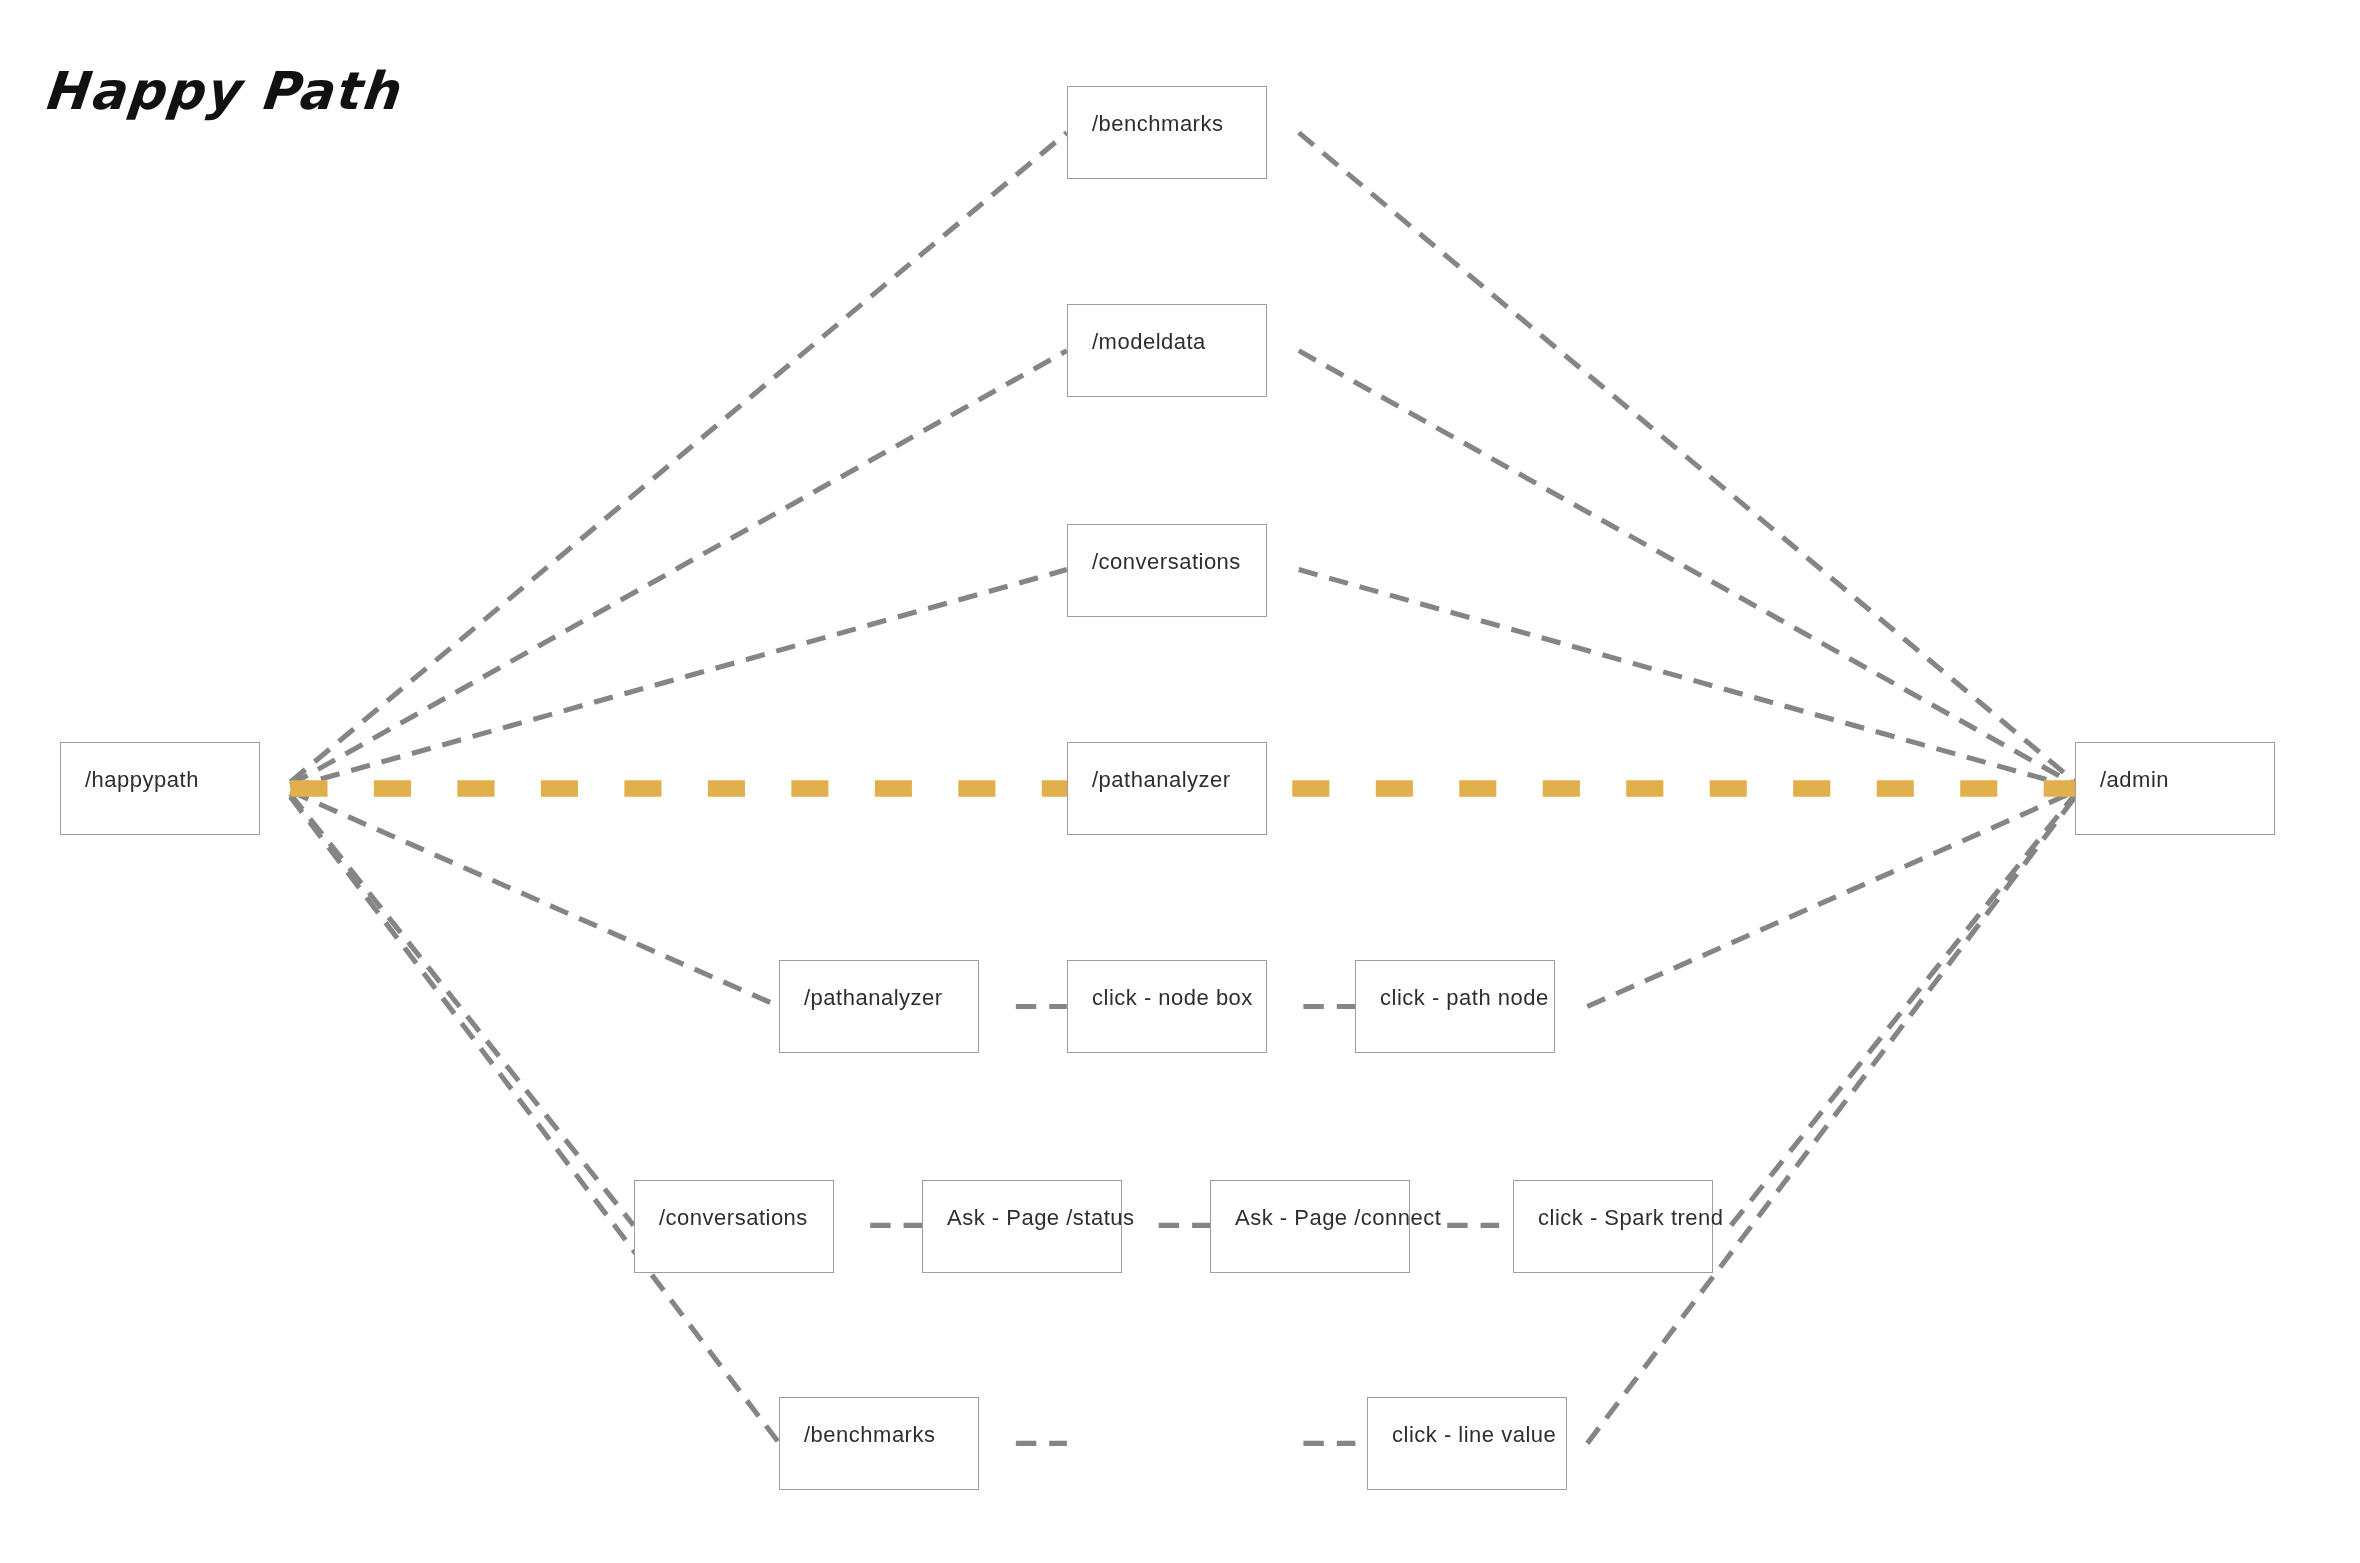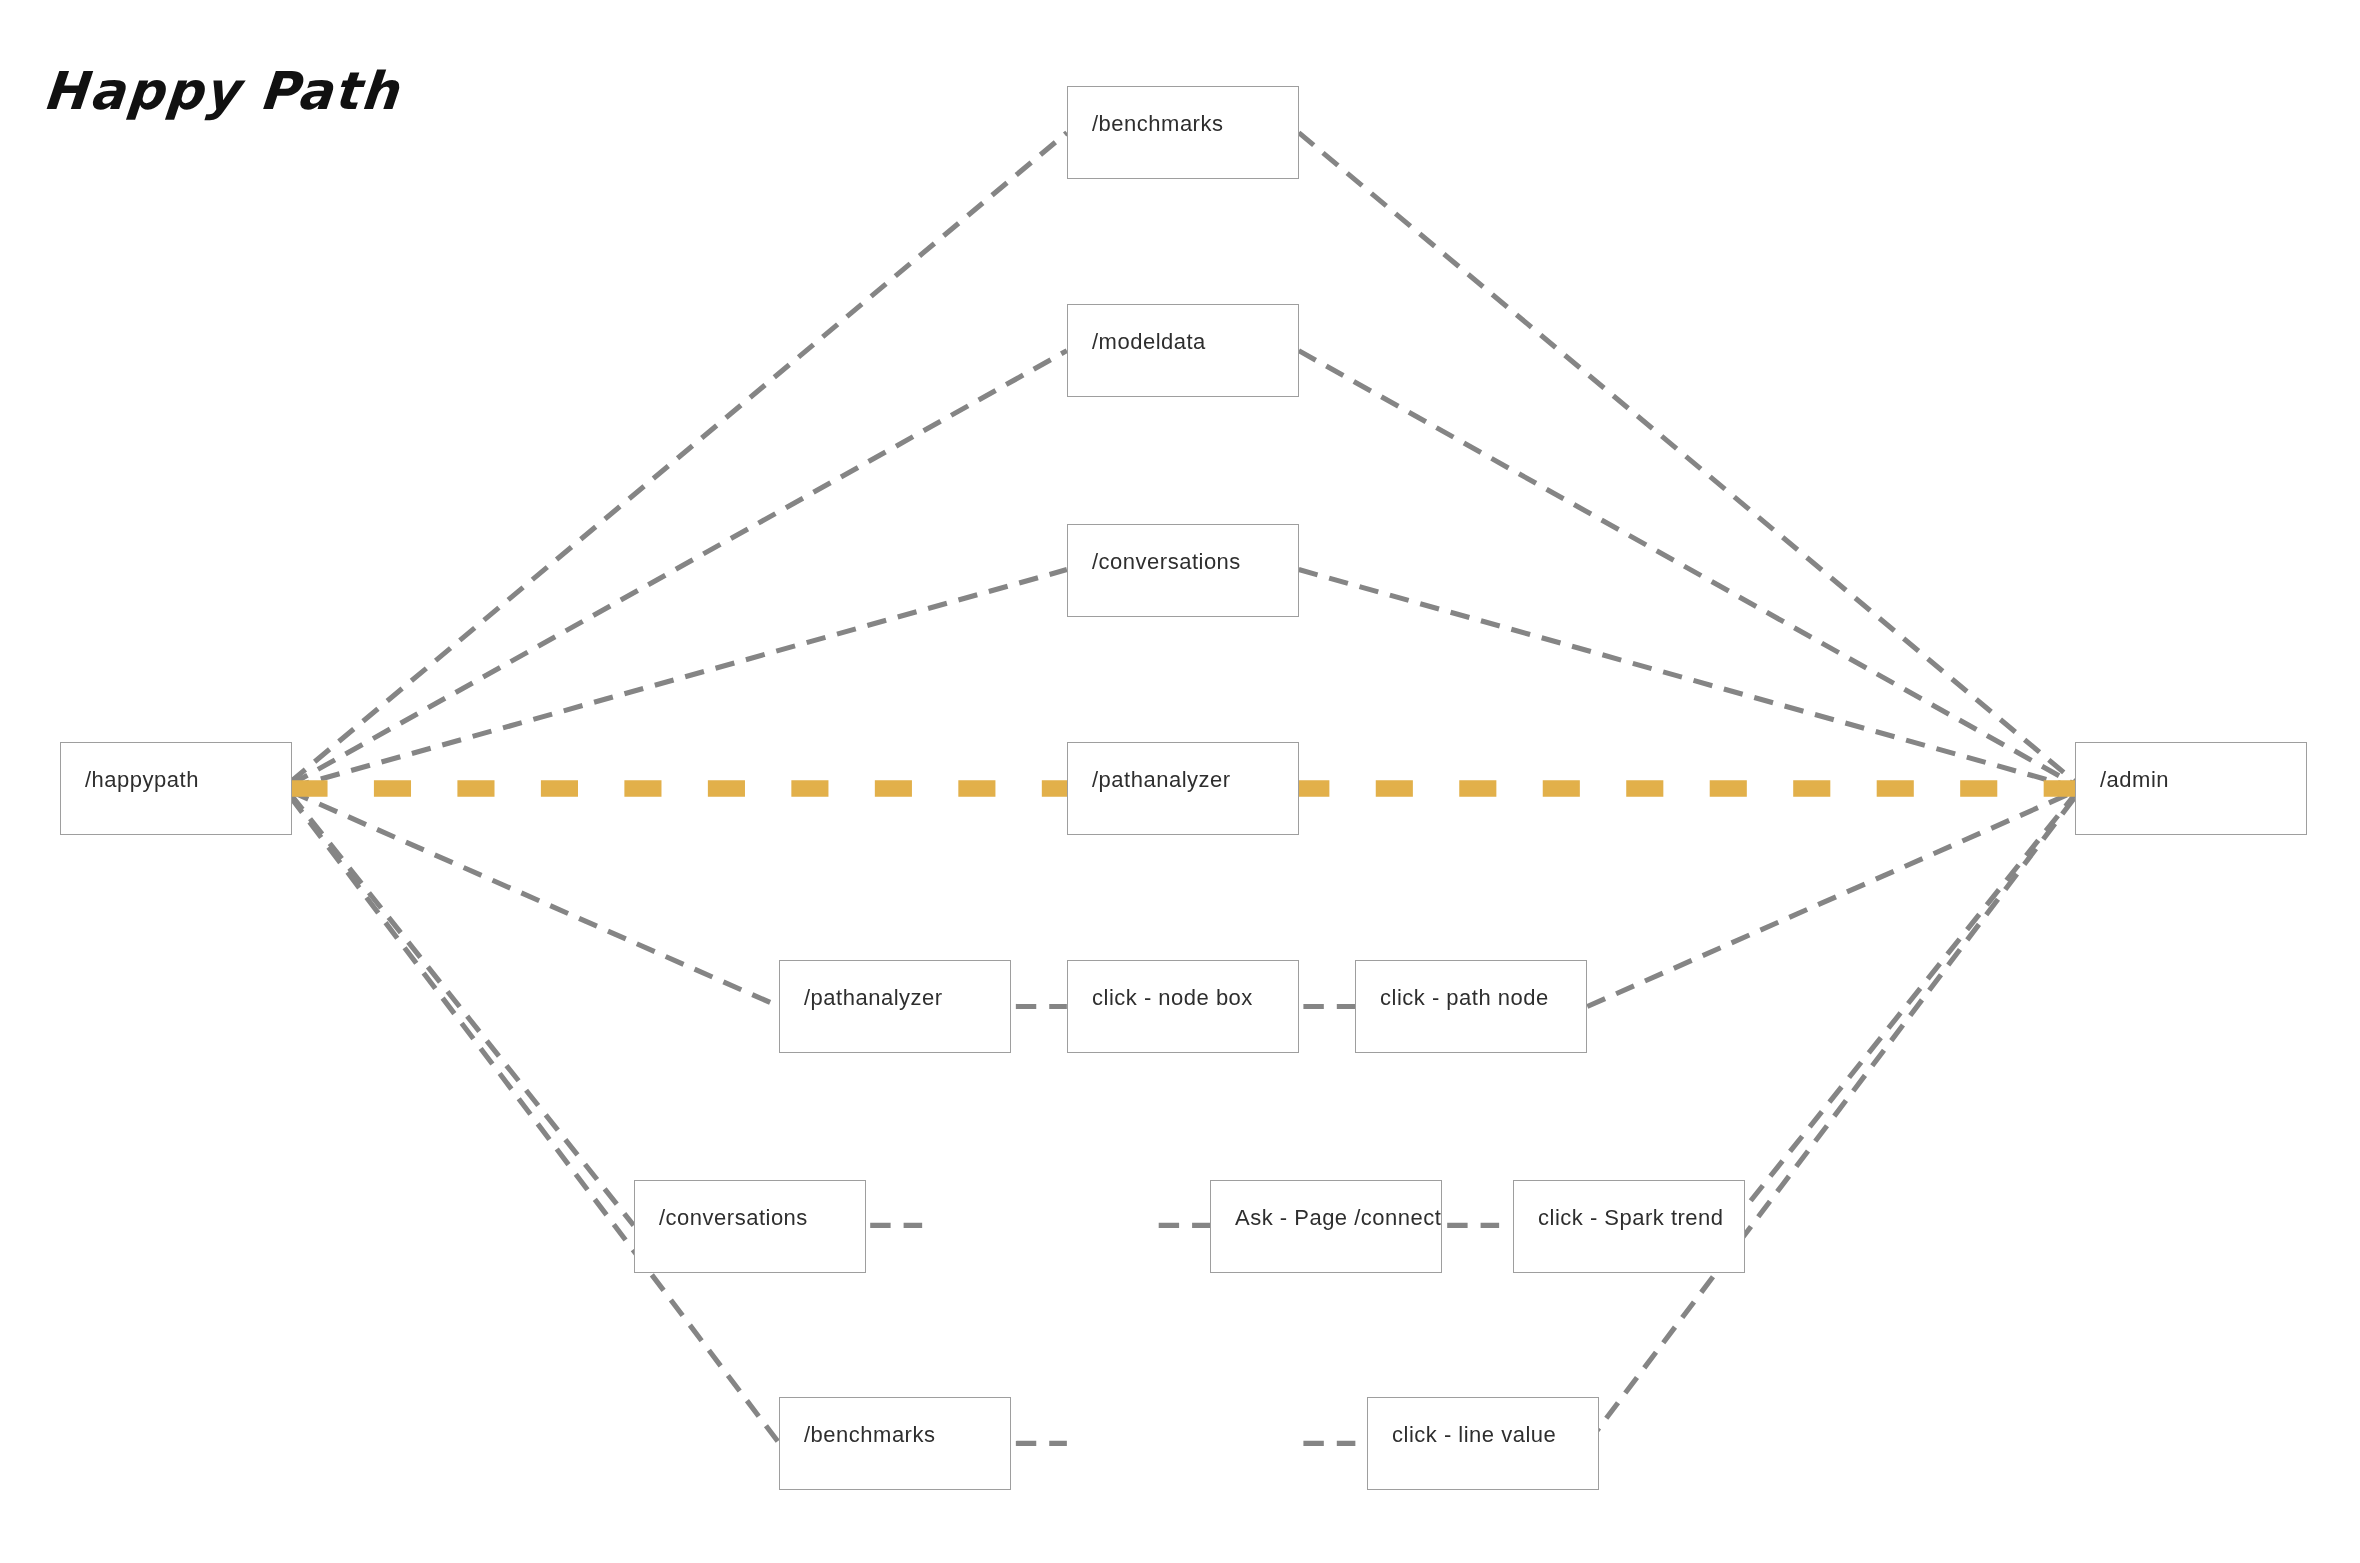--- a/index.html
+++ b/index.html
@@ -12,21 +12,21 @@
   }
   #edges{position:absolute;left:0;top:0;width:2361px;height:1564px;}
   .title{
     position:absolute;left:48px;top:61px;
     font-family:"DejaVu Sans", sans-serif;
     font-size:52px;font-style:italic;font-weight:bold;
     color:#111111;letter-spacing:1.9px;
     transform:skewX(-8deg);
   }
   .node{
-    position:absolute;width:232px;height:93px;
+    position:absolute;width:200px;height:93px;
     background:#ffffff;border:1.9px solid #9e9e9e;
     box-sizing:border-box;
   }
   .node-label{
     display:block;padding:24px 5.6px 0 24px;
     font-size:22px;color:#2e2e2e;white-space:nowrap;
     letter-spacing:0.5px;
   }
   .n-happypath{left:60px;top:742px;}
   .n-admin{left:2075px;top:742px;}
@@ -105,20 +105,23 @@
   <div class="node n-r1-2">
     <span class="node-label">click - node box</span>
   </div>
   <div class="node n-r1-3">
     <span class="node-label">click - path node</span>
   </div>
 
   <div class="node n-r2-1">
     <span class="node-label">/conversations</span>
   </div>
+  <div class="node n-r2-2">
+    <span class="node-label">Ask - Page /status</span>
+  </div>
   <div class="node n-r2-3">
     <span class="node-label">Ask - Page /connect</span>
   </div>
   <div class="node n-r2-4">
     <span class="node-label">click - Spark trend</span>
   </div>
 
   <div class="node n-r3-1">
     <span class="node-label">/benchmarks</span>
   </div>

